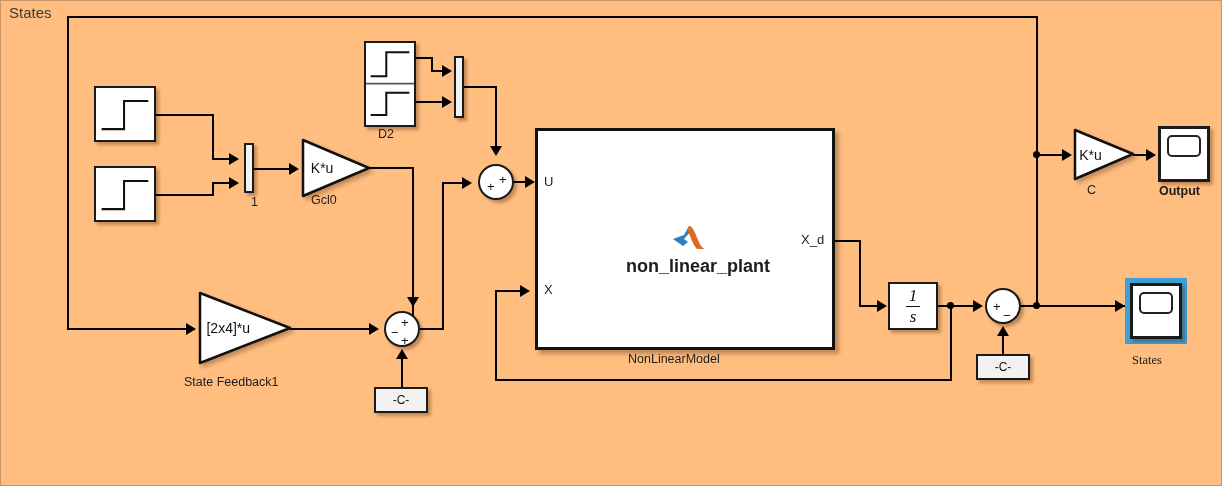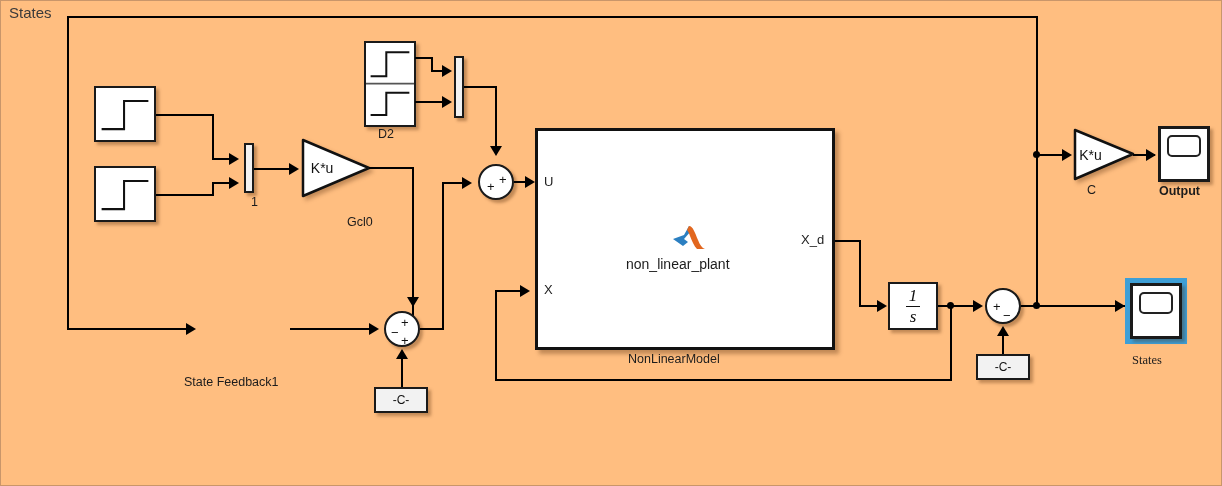--- a/index.html
+++ b/index.html
@@ -226,21 +226,21 @@
 
   <div class="wire wh" style="left:253px;top:167px;width:38px;"></div>
   <div class="arrow" style="left:288px;top:162px;"></div>
 
   <div class="gain" style="left:300px;top:137px;width:70px;height:60px;">
     <svg width="70" height="60" viewBox="0 0 70 60">
       <polygon points="2,2 68,30 2,58" fill="#fff" stroke="#111" stroke-width="2.5" stroke-linejoin="round"></polygon>
     </svg>
     <span class="gtext">K*u</span>
   </div>
-  <div class="lbl lbl-small" style="left:310px;top:214px;margin-left:36px;">Gcl0</div>
+  <div class="lbl lbl-small" style="left:310px;top:192px;">Gcl0</div>
 
   <div class="wire wh" style="left:368px;top:166px;width:45px;"></div>
   <div class="wire wv" style="left:411px;top:166px;height:162px;"></div>
   <div class="wire wh" style="left:396px;top:327px;width:-0px;"></div>
 
   <div class="block" style="left:363px;top:40px;width:52px;height:86px;">
     <svg class="step-icon" viewBox="0 0 52 86" preserveAspectRatio="none">
       <polyline points="5,36 22,36 22,10 47,10" fill="none" stroke="#111" stroke-width="2.2"></polyline>
       <line x1="0" y1="44" x2="52" y2="44" stroke="#555" stroke-width="2"></line>
       <polyline points="5,78 22,78 22,54 47,54" fill="none" stroke="#111" stroke-width="2.2"></polyline>
@@ -278,28 +278,34 @@
 
   <div class="subsystem" style="left:534px;top:127px;width:300px;height:222px;"></div>
   <span class="port-lbl" style="left:543px;top:173px;">U</span>
   <span class="port-lbl" style="left:543px;top:281px;">X</span>
   <span class="port-lbl" style="left:800px;top:231px;">X_d</span>
 
   <svg class="mlogo" style="left:670px;top:222px;" width="36" height="30" viewBox="0 0 36 30">
     <path d="M2,16 L13,12 L18,3 L20,8 L13,16 L17,19 L12,23 Z" fill="#2b7fc1"></path>
     <path d="M18,3 C22,3 24,10 27,17 C29,22 31,25 34,26 L26,26 C23,23 21,18 19,13 C18,10 17,8 16,7 Z" fill="#e2671f"></path>
   </svg>
-  <div class="lbl lbl-small" style="left:625px;top:255px;font-size:14px;">non_linear_plant</div>
+  <div class="lbl lbl-small" style="left:625px;top:255px;font-size:18px;font-weight:bold;">non_linear_plant</div>
   <div class="lbl lbl-small" style="left:627px;top:351px;">NonLinearModel</div>
 
   <div class="wire wh" style="left:834px;top:239px;width:26px;"></div>
   <div class="wire wv" style="left:858px;top:239px;height:66px;"></div>
   <div class="wire wh" style="left:858px;top:304px;width:25px;"></div>
   <div class="arrow" style="left:876px;top:299px;"></div>
 
+  <div class="gain" style="left:197px;top:290px;width:94px;height:74px;">
+    <svg width="94" height="74" viewBox="0 0 94 74">
+      <polygon points="2,2 92,37 2,72" fill="#fff" stroke="#111" stroke-width="2.5" stroke-linejoin="round"></polygon>
+    </svg>
+    <span class="gtext" style="left:9%;">[2x4]*u</span>
+  </div>
   <div class="lbl lbl-small" style="left:183px;top:374px;">State Feedback1</div>
 
   <div class="wire wh" style="left:289px;top:327px;width:84px;"></div>
   <div class="arrow" style="left:368px;top:322px;"></div>
 
   <div class="sum" style="left:383px;top:310px;width:36px;height:36px;">
     <span class="sgn" style="left:15px;top:3px;">+</span>
     <span class="sgn" style="left:5px;top:13px;">−</span>
     <span class="sgn" style="left:15px;top:21px;">+</span>
   </div>

